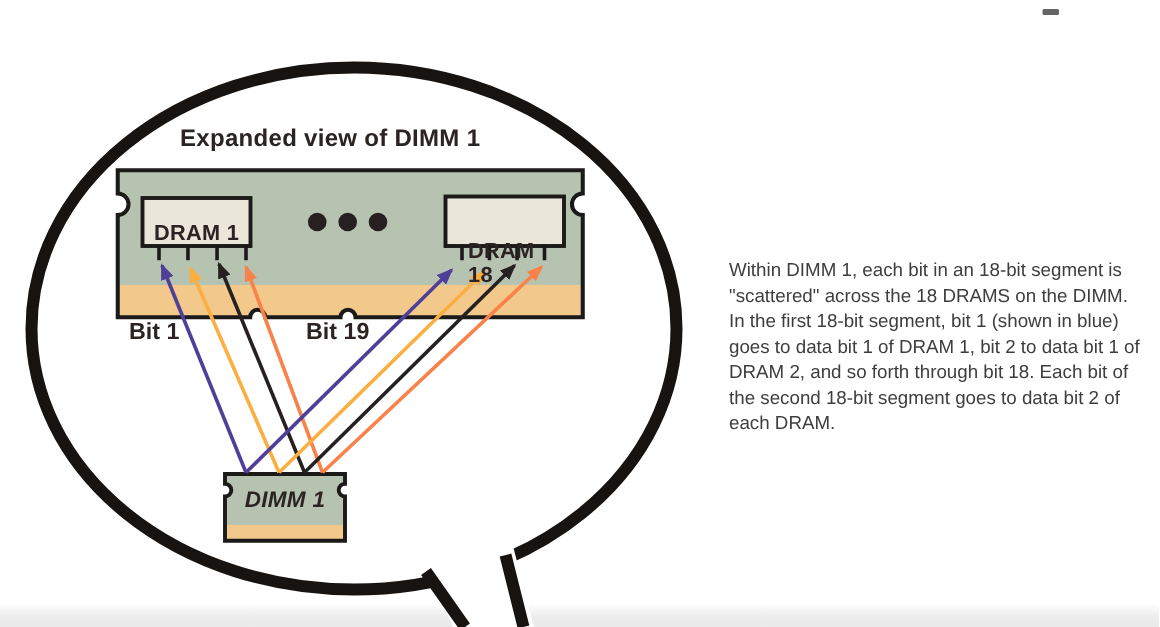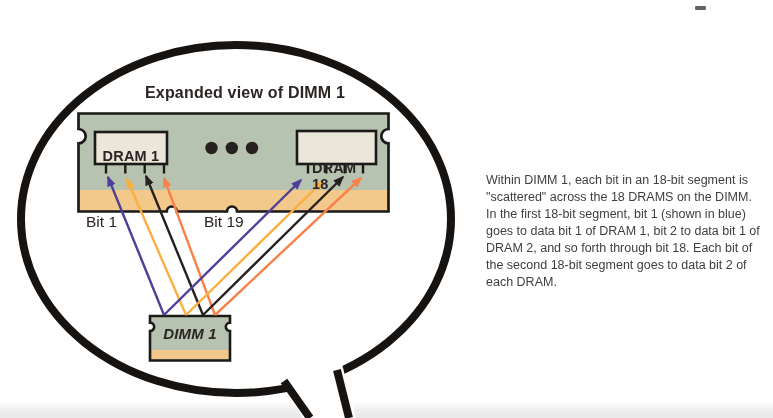--- a/index.html
+++ b/index.html
@@ -8,30 +8,30 @@
     background:#ffffff;
     font-family:"Liberation Sans", sans-serif;
   }
   #stage svg{position:absolute;left:0;top:0;}
   .gray-band{
     position:absolute;left:0;top:402px;width:773px;height:16px;
     background:linear-gradient(to bottom,#ffffff 0%,#ededee 55%,#eaeaeb 100%);
   }
   .overlay{position:absolute;color:#2b2423;}
   .diagram-title{
-    left:120px;top:84px;width:250px;text-align:center;
+    left:120px;top:84px;width:250px;
     font-size:16px;font-weight:bold;letter-spacing:.2px;
   }
   .chip-label{
     display:flex;align-items:center;justify-content:center;
     font-weight:bold;font-size:14.5px;letter-spacing:.2px;
   }
   .chip-label.dram1{left:95px;top:132px;width:72px;height:48px;}
   .chip-label.dram18{left:312px;top:131px;width:60px;height:33px;margin-top:28px;}
-  .bit-label{font-weight:normal;font-size:15.5px;}
+  .bit-label{font-weight:bold;font-size:15.5px;}
   .bit-label.bit1{left:86px;top:213px;}
   .bit-label.bit18{left:204px;top:213px;}
   .chip-label.dimm1{left:150px;top:316px;width:80px;height:34px;font-size:15px;font-style:italic;}
   .caption{
     left:486px;top:172px;width:290px;
     font-size:12.5px;line-height:17px;color:#3e3e3e;
   }
   .caption div{white-space:nowrap;}
   .stray-mark{
     position:absolute;left:695px;top:6px;width:11px;height:3.5px;

